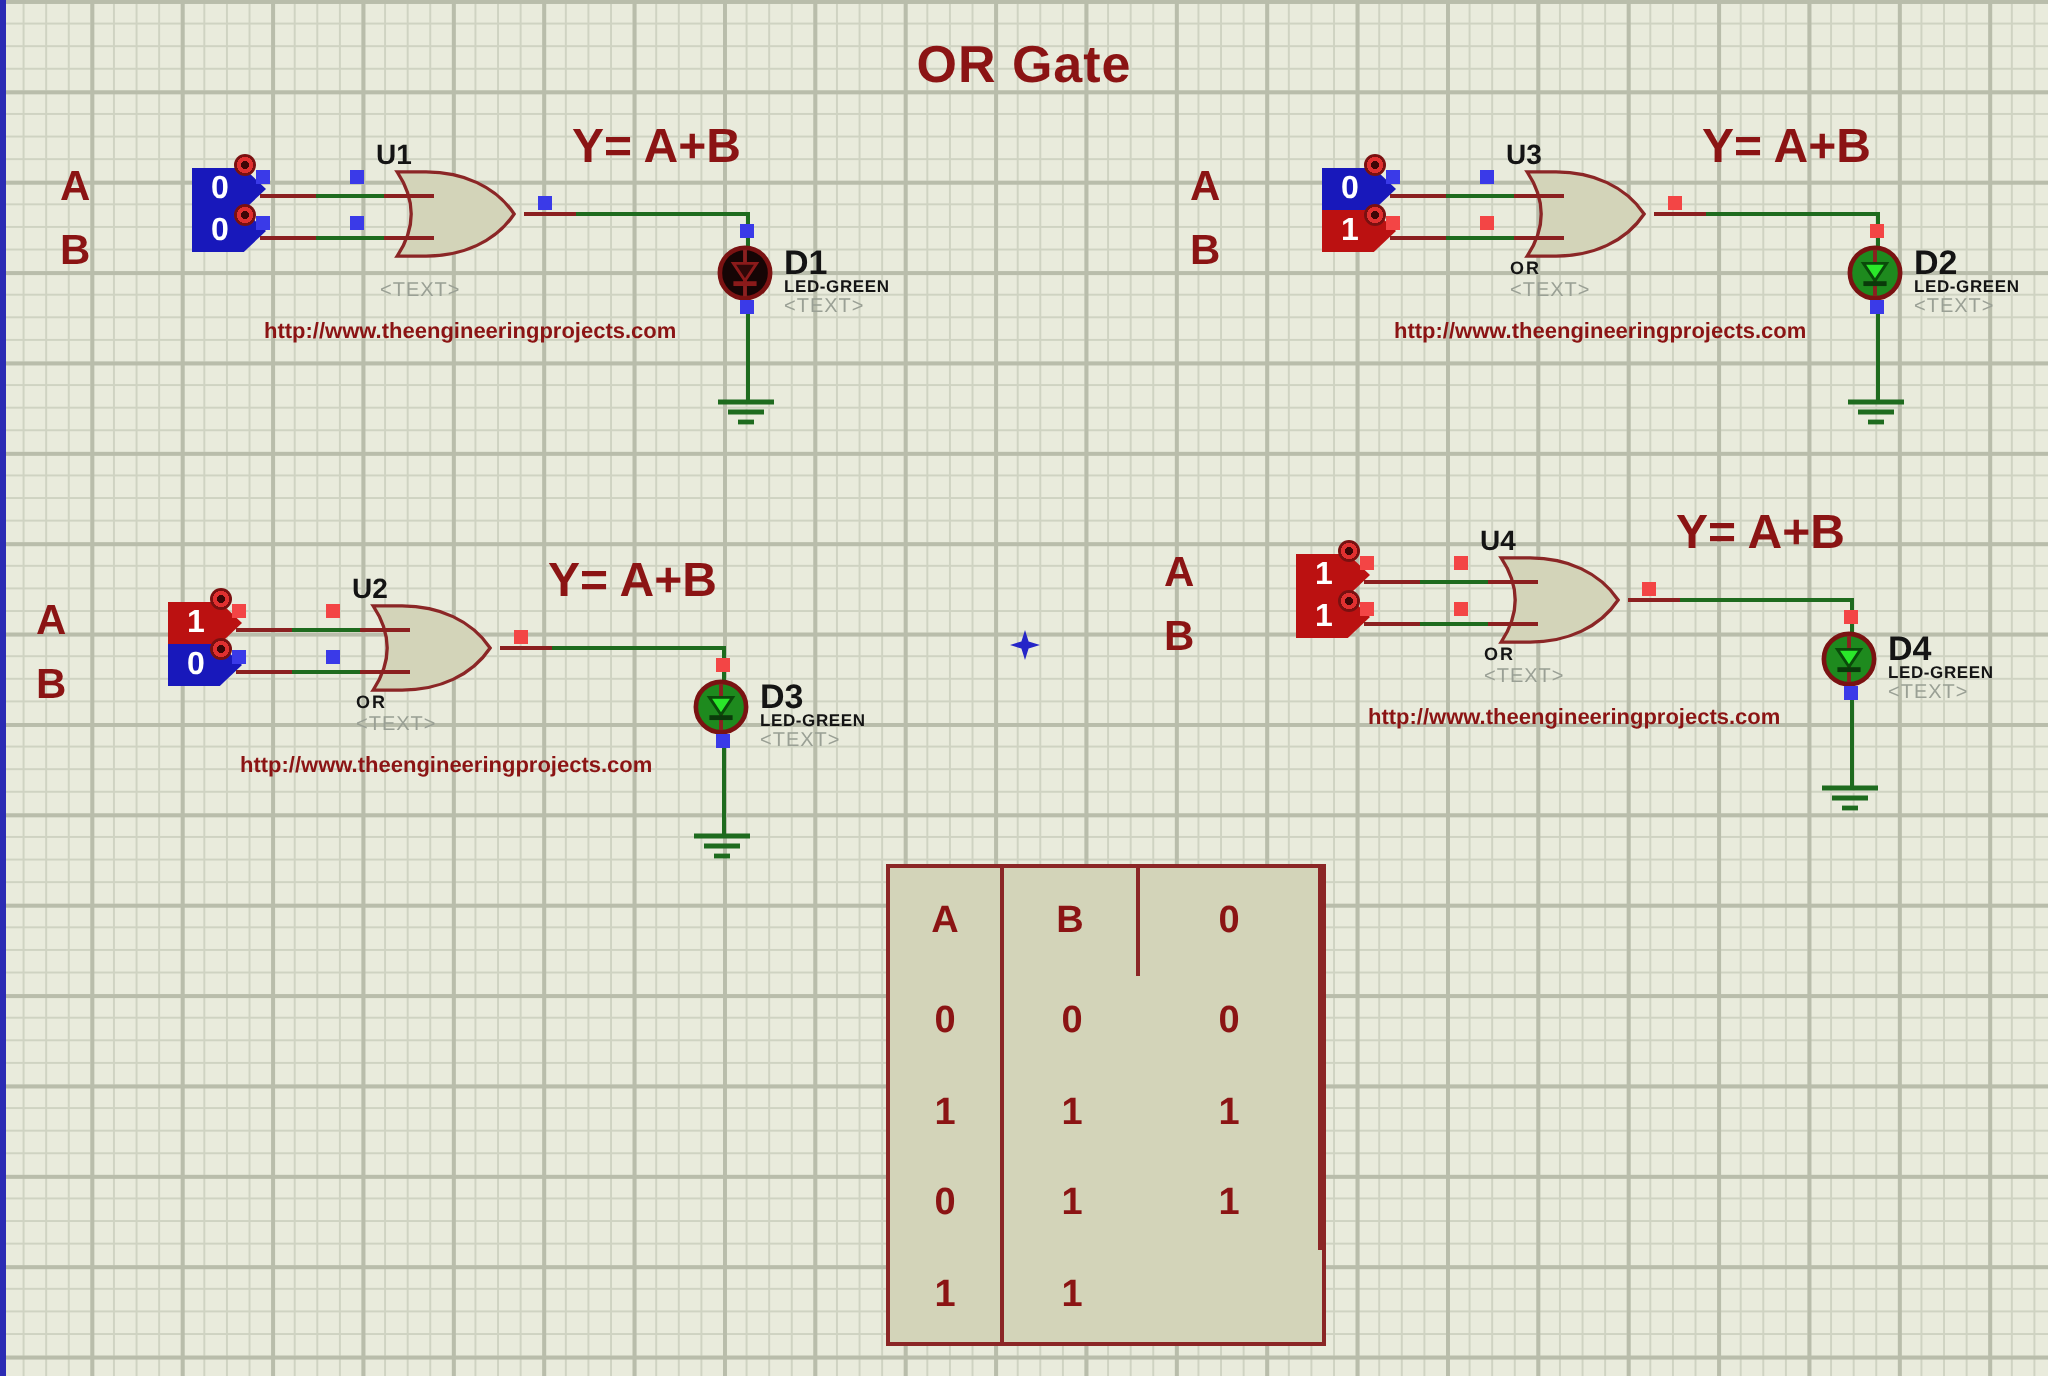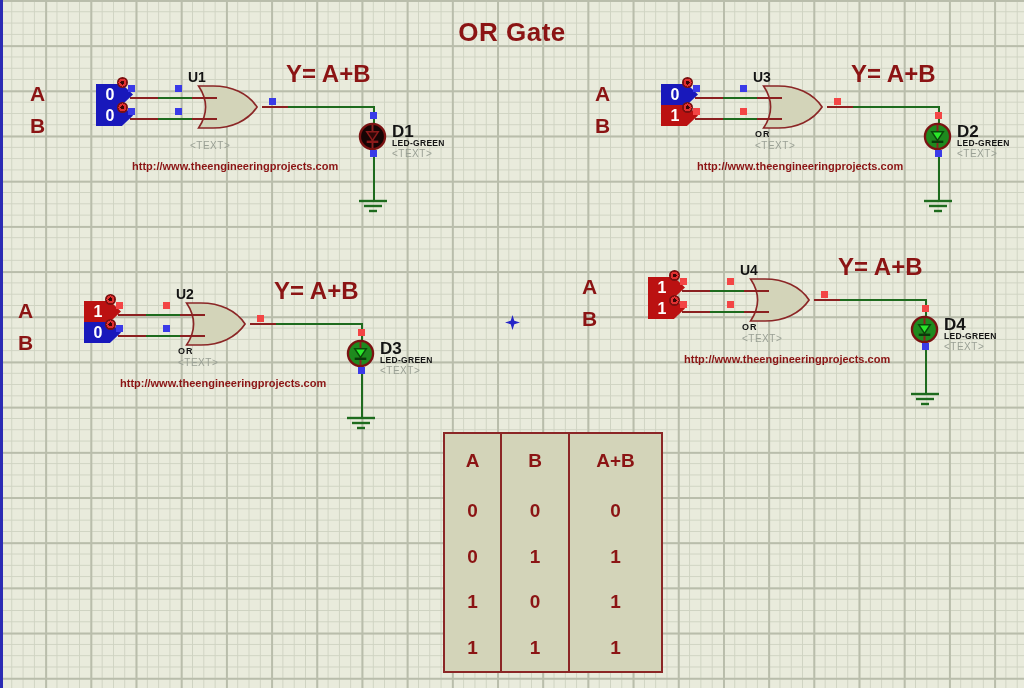--- a/index.html
+++ b/index.html
@@ -93,21 +93,20 @@
   <div class="sheet-border"></div>
   <div class="title">OR Gate</div>
 
   <svg class="origin" viewBox="0 0 15 15">
     <path d="M7.5,0 L9.3,5.7 L15,7.5 L9.3,9.3 L7.5,15 L5.7,9.3 L0,7.5 L5.7,5.7 Z" fill="#2525c8"></path>
   </svg>
 
   <div class="truth-table" id="truth-table">
       <div class="tt-cell c0 header">A</div>
       <div class="tt-cell c1 header">B</div>
-      <div class="tt-cell c2 header">A+B</div>
       <div class="tt-cell c0">0</div>
       <div class="tt-cell c1">0</div>
       <div class="tt-cell c2">0</div>
       <div class="tt-cell c0">0</div>
       <div class="tt-cell c1">1</div>
       <div class="tt-cell c2">1</div>
       <div class="tt-cell c0">1</div>
       <div class="tt-cell c1">0</div>
       <div class="tt-cell c2">1</div>
       <div class="tt-cell c0">1</div>

